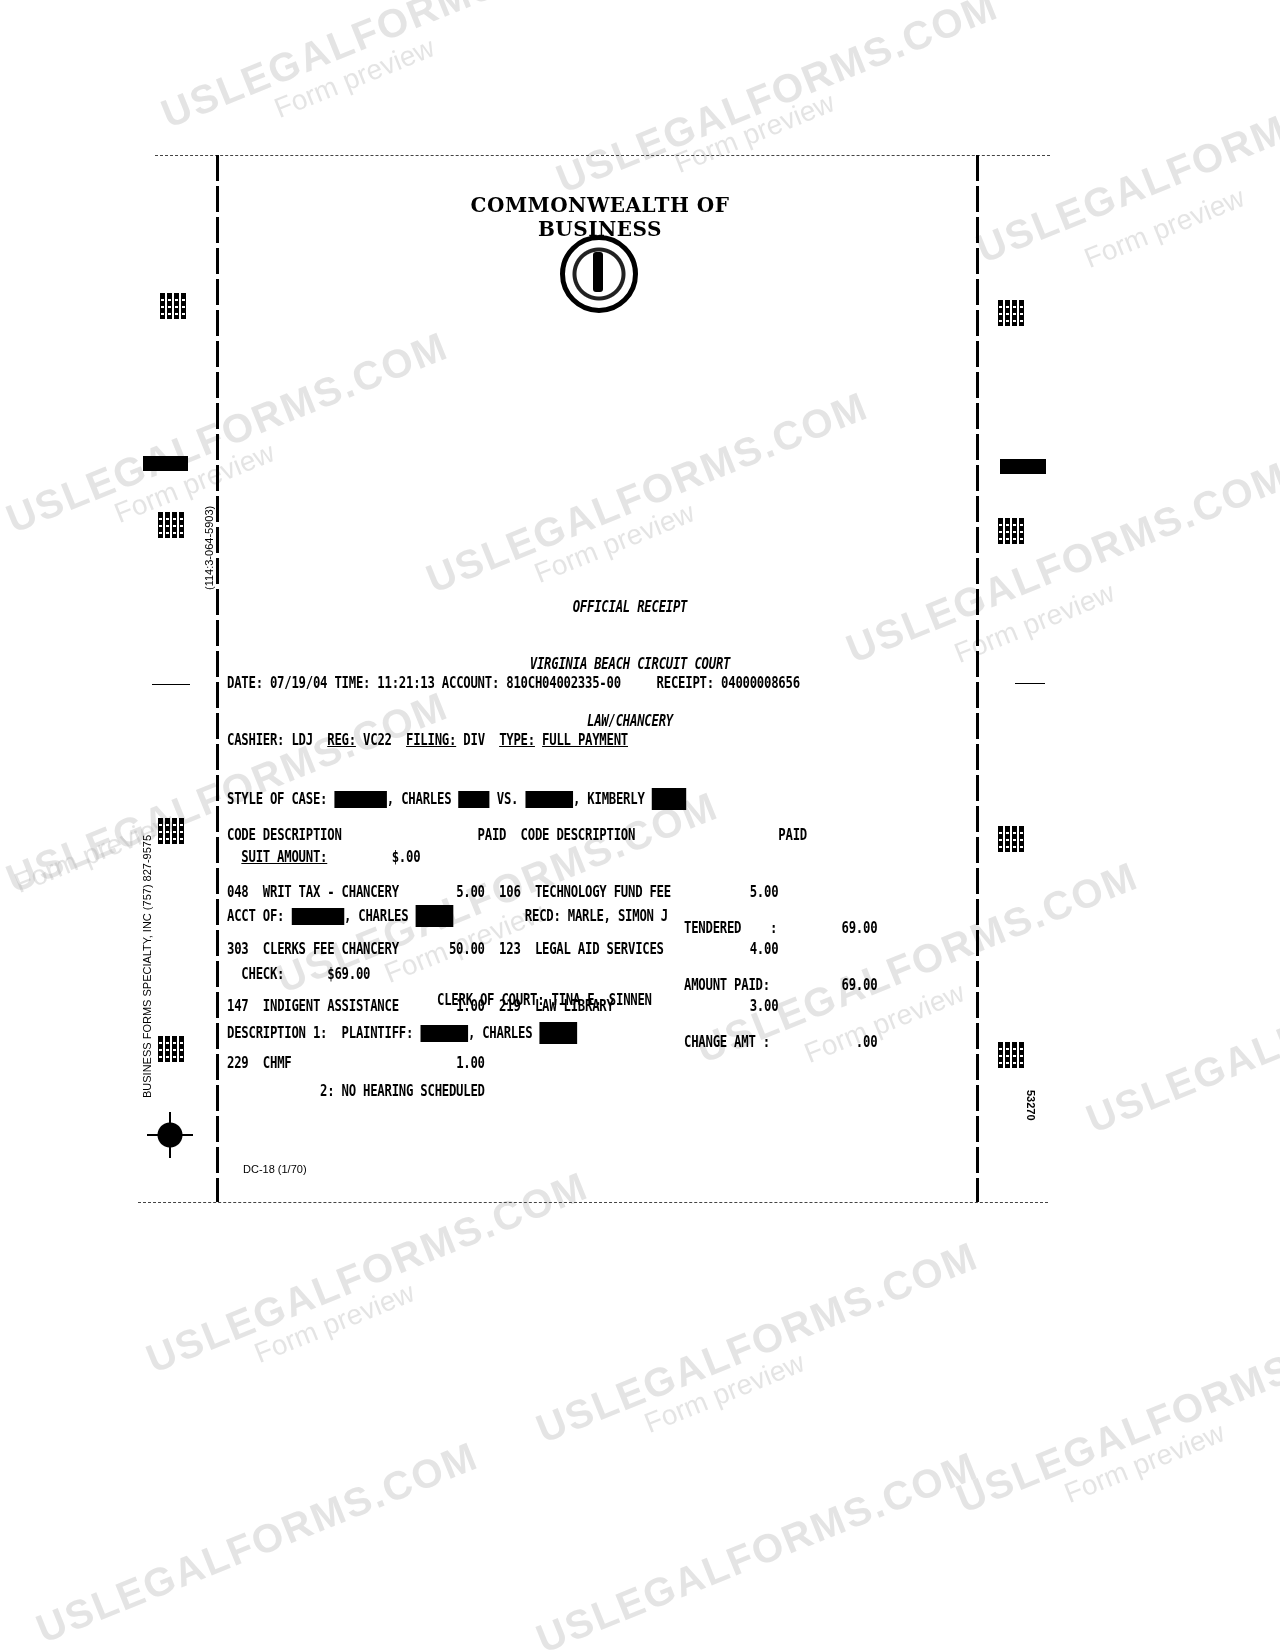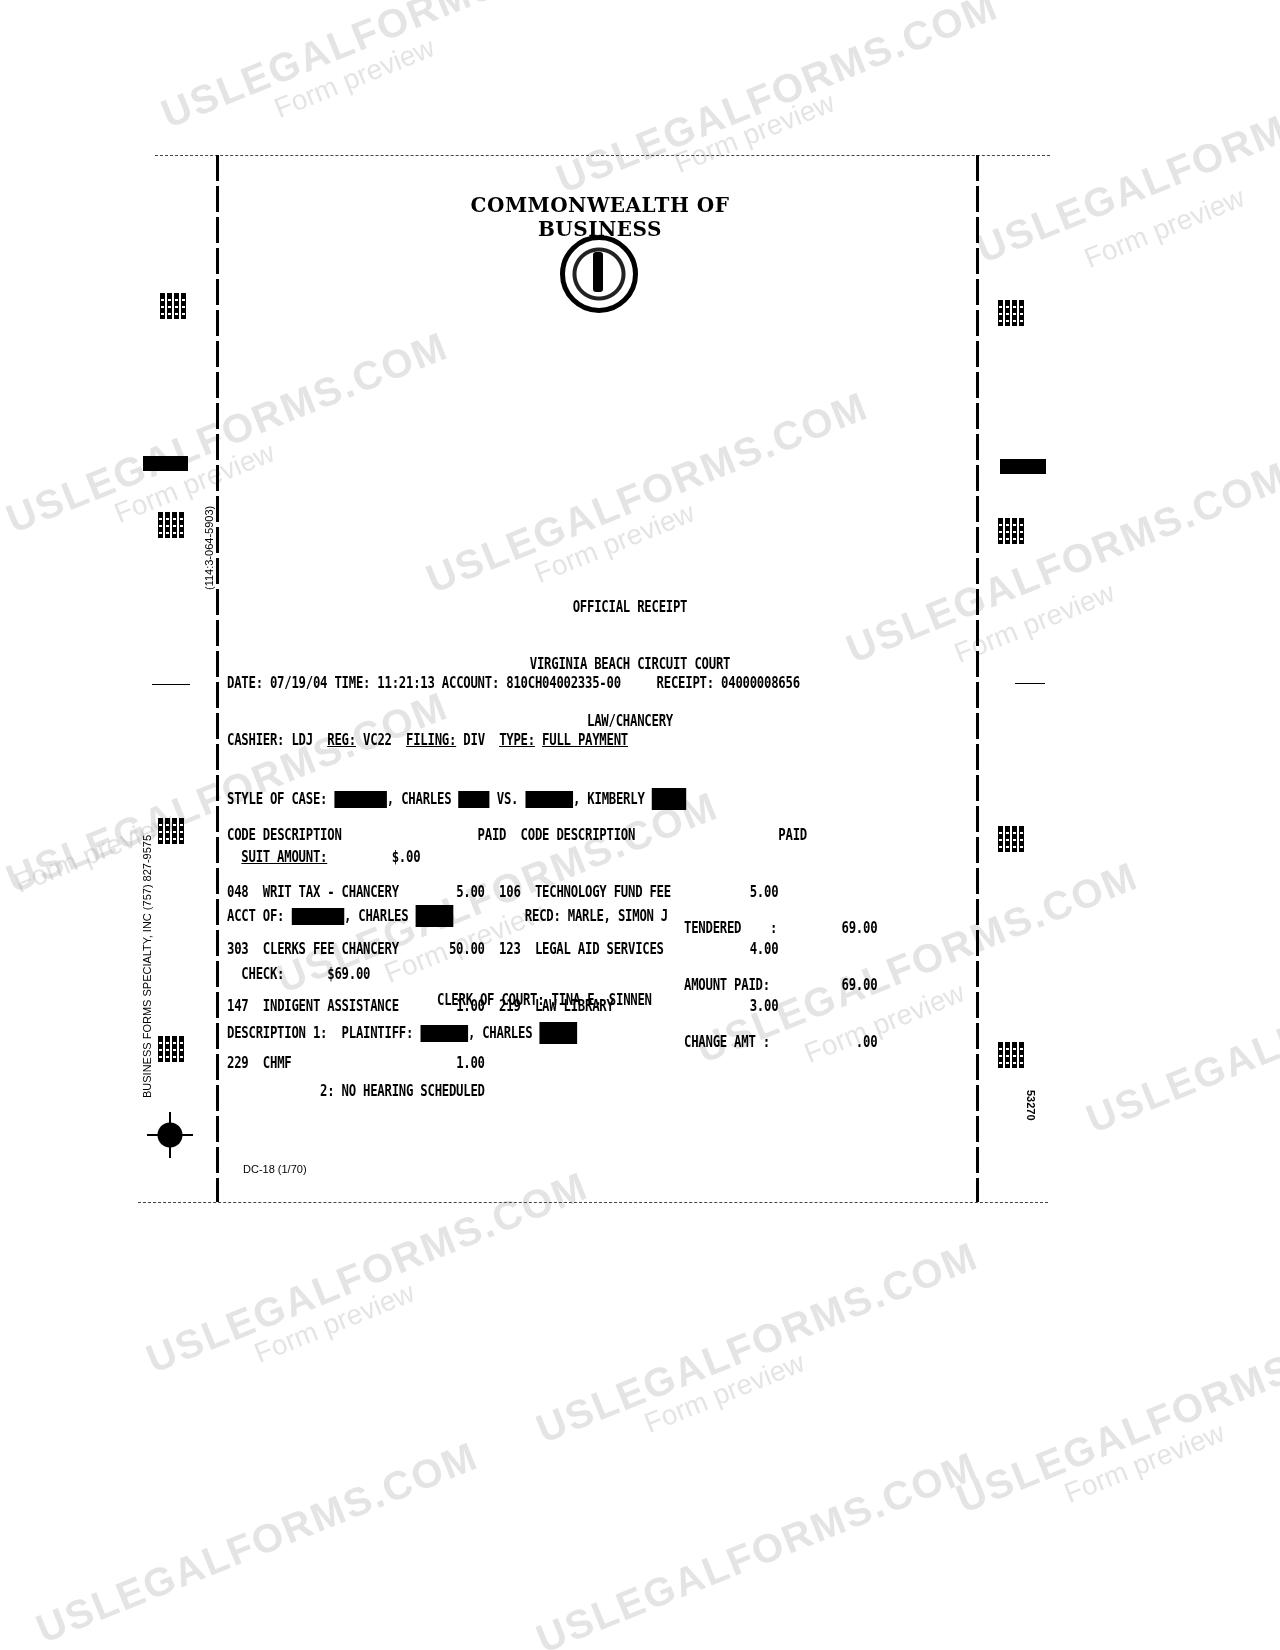--- a/index.html
+++ b/index.html
@@ -121,21 +121,21 @@
     <span></span>
     <span></span>
   </div>
 <div class="abs vert-r" style="left:1025px;top:1090px;font-weight:bold;">53270</div>
 
 <div class="abs title">COMMONWEALTH OF BUSINESS</div>
 <div class="abs seal">
     <div class="seal-inner"></div>
   </div>
 
-<div class="abs mono center" style="left:440px;top:560px;width:380px;transform:none;text-align:center;">
+<div class="abs mono center" style="left:440px;top:560px;width:380px;transform:none;text-align:center;font-style:italic;">
   <div style="transform:scaleX(0.82);">OFFICIAL RECEIPT</div>
   <div style="transform:scaleX(0.82);">VIRGINIA BEACH CIRCUIT COURT</div>
   <div style="transform:scaleX(0.82);">LAW/CHANCERY</div>
 </div>
 
 <div class="abs mono" style="left:227px;top:636px;">
   <div><span>DATE:</span> <span>07/19/04</span> <span>TIME:</span> <span>11:21:13</span> <span>ACCOUNT:</span> <span>810CH04002335-00</span>     <span>RECEIPT:</span> <span>04000008656</span></div>
   <div><span>CASHIER:</span> <span>LDJ</span>  <span class="u">REG:</span> <span>VC22</span>  <span class="u">FILING:</span> <span>DIV</span>  <span class="u">TYPE:</span> <span class="u">FULL PAYMENT</span></div>
   <div><span>STYLE OF CASE:</span> <span class="redact" style="width:64px;"></span><span>, CHARLES</span> <span class="redact" style="width:38px;"></span> <span>VS.</span> <span class="redact" style="width:58px;"></span><span>, KIMBERLY</span> <span class="redact" style="width:42px;height:22px;"></span></div>
   <div>  <span class="u">SUIT AMOUNT:</span>         <span>$.00</span></div>

